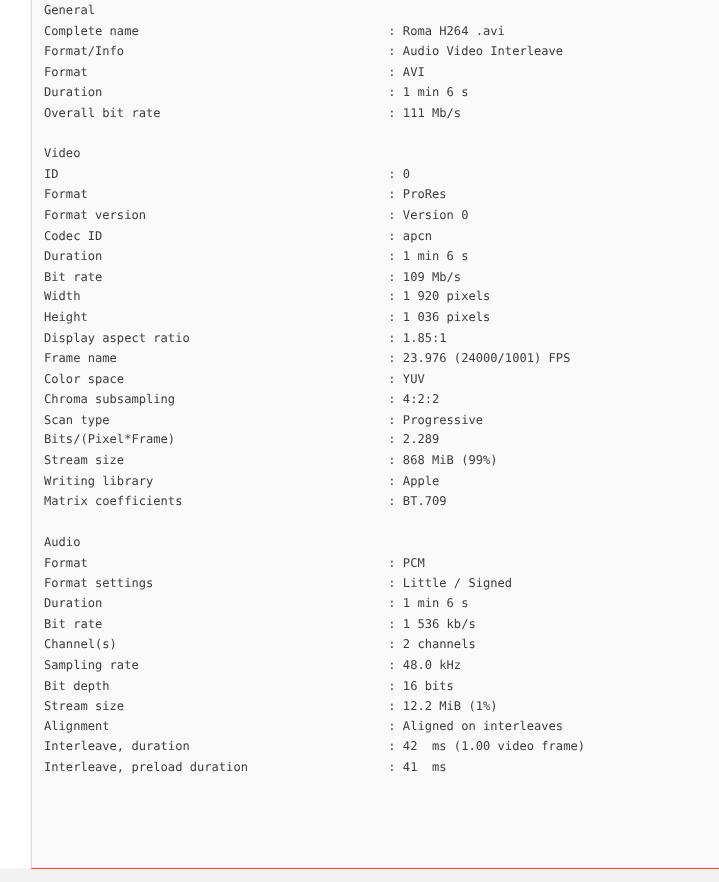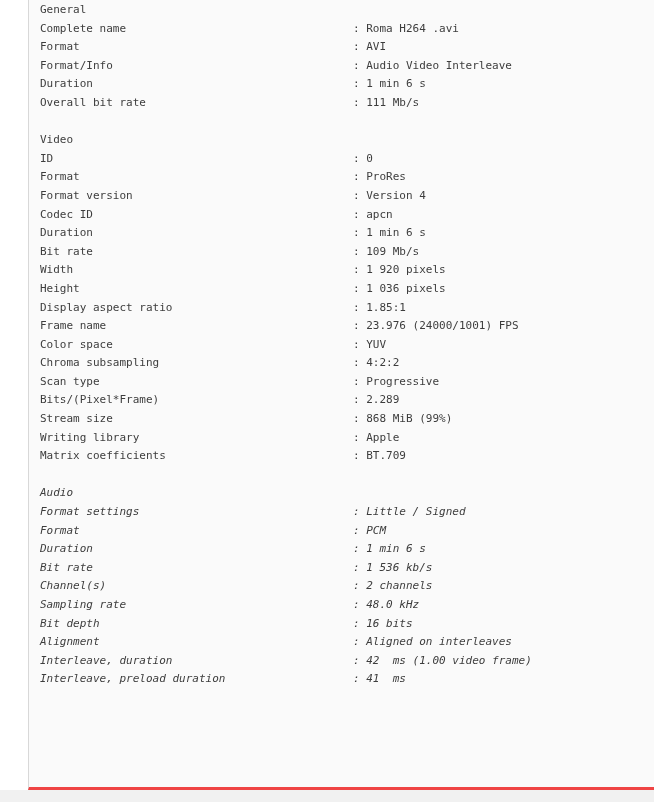--- a/index.html
+++ b/index.html
@@ -12,33 +12,32 @@
     background: #ffffff;
     overflow: hidden;
     font-family: "DejaVu Sans Mono", "Liberation Mono", monospace;
   }
   .report {
     box-sizing: border-box;
     margin-left: 28px;
     height: 790px;
     background: #fafafa;
     border-left: 1px solid #d8d8d8;
-    border-bottom: 3px solid #ef4444;
+    border-bottom: 1px solid #ef4444;
     padding: 1px 0 0 11px;
     font-size: 11px;
     line-height: 18.6px;
     color: #3d3d3d;
     overflow: hidden;
   }
   .section {
     margin: 0 0 18.6px 0;
   }
   .section:last-child {
     margin-bottom: 0;
-    font-style: italic;
   }
   .row {
     white-space: pre;
   }
   .label {
     display: inline-block;
     width: 313px;
     white-space: pre;
   }
   .value {
@@ -52,38 +51,38 @@
 </style>
 </head>
 <body>
 
 <div class="report" id="report">
   <div class="section">
     <div class="row title">General</div>
 
   <div class="row"><span class="label">Complete name</span><span class="value">: Roma H264 .avi</span></div>
 
+  <div class="row"><span class="label">Format/Info</span><span class="value">: Audio Video Interleave</span></div>
+
   <div class="row"><span class="label">Format</span><span class="value">: AVI</span></div>
-
-  <div class="row"><span class="label">Format/Info</span><span class="value">: Audio Video Interleave</span></div>
 
 
   <div class="row"><span class="label">Duration</span><span class="value">: 1 min 6 s</span></div>
 
   <div class="row"><span class="label">Overall bit rate</span><span class="value">: 111 Mb/s</span></div>
 </div>
 
   <div class="section">
     <div class="row title">Video</div>
 
   <div class="row"><span class="label">ID</span><span class="value">: 0</span></div>
 
   <div class="row"><span class="label">Format</span><span class="value">: ProRes</span></div>
 
-  <div class="row"><span class="label">Format version</span><span class="value">: Version 4</span></div>
+  <div class="row"><span class="label">Format version</span><span class="value">: Version 0</span></div>
 
   <div class="row"><span class="label">Codec ID</span><span class="value">: apcn</span></div>
 
   <div class="row"><span class="label">Duration</span><span class="value">: 1 min 6 s</span></div>
 
   <div class="row"><span class="label">Bit rate</span><span class="value">: 109 Mb/s</span></div>
 
   <div class="row"><span class="label">Width</span><span class="value">: 1 920 pixels</span></div>
 
   <div class="row"><span class="label">Height</span><span class="value">: 1 036 pixels</span></div>
@@ -104,36 +103,37 @@
 
   <div class="row"><span class="label">Writing library</span><span class="value">: Apple</span></div>
 
   <div class="row"><span class="label">Matrix coefficients</span><span class="value">: BT.709</span></div>
 </div>
 
   <div class="section">
     <div class="row title">Audio</div>
 
 
+  <div class="row"><span class="label">Format</span><span class="value">: PCM</span></div>
+
   <div class="row"><span class="label">Format settings</span><span class="value">: Little / Signed</span></div>
-
-  <div class="row"><span class="label">Format</span><span class="value">: PCM</span></div>
 
 
   <div class="row"><span class="label">Duration</span><span class="value">: 1 min 6 s</span></div>
 
 
   <div class="row"><span class="label">Bit rate</span><span class="value">: 1 536 kb/s</span></div>
 
   <div class="row"><span class="label">Channel(s)</span><span class="value">: 2 channels</span></div>
 
   <div class="row"><span class="label">Sampling rate</span><span class="value">: 48.0 kHz</span></div>
 
   <div class="row"><span class="label">Bit depth</span><span class="value">: 16 bits</span></div>
 
+  <div class="row"><span class="label">Stream size</span><span class="value">: 12.2 MiB (1%)</span></div>
 
   <div class="row"><span class="label">Alignment</span><span class="value">: Aligned on interleaves</span></div>
 
   <div class="row"><span class="label">Interleave, duration</span><span class="value">: 42  ms (1.00 video frame)</span></div>
 
   <div class="row"><span class="label">Interleave, preload duration</span><span class="value">: 41  ms</span></div>
 </div>
 </div>
 <div class="bottom-strip"></div>
 

